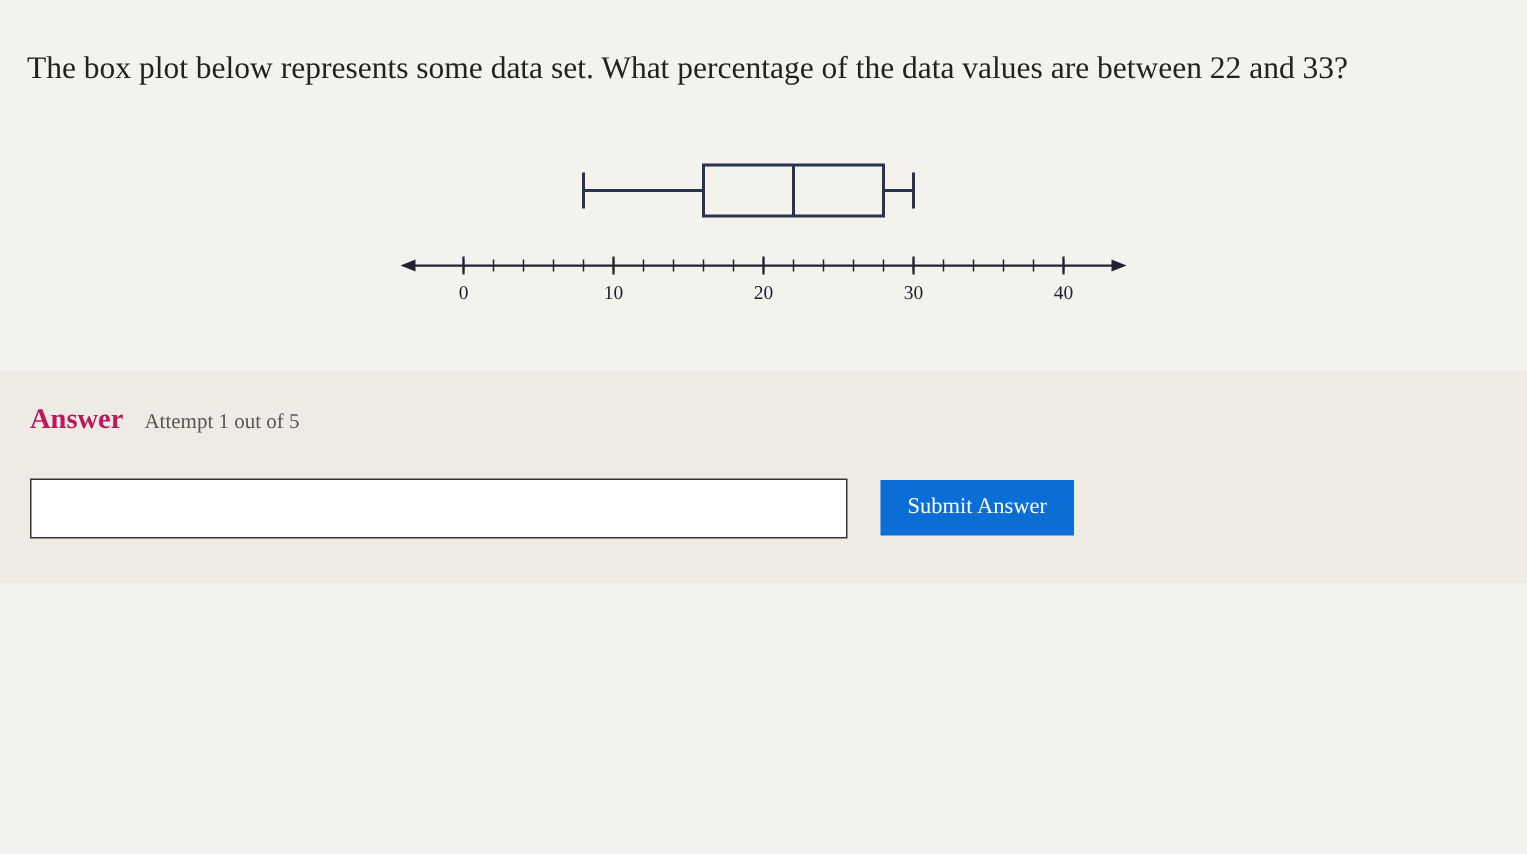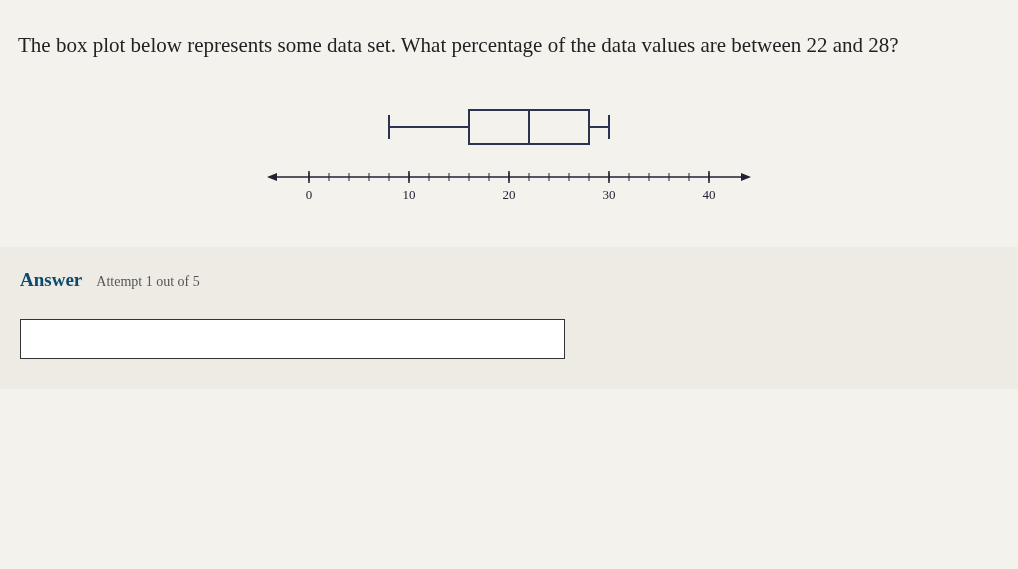--- a/index.html
+++ b/index.html
@@ -48,21 +48,21 @@
     }
     .answer-header {
       display: flex;
       align-items: baseline;
       gap: 14px;
       margin-bottom: 28px;
     }
     .answer-label {
       font-size: 19px;
       font-weight: bold;
-      color: #0c4a6e;
+      color: #be185d;
     }
     .attempt-text {
       font-size: 14px;
       color: #555;
     }
     .answer-row {
       display: flex;
       align-items: center;
       gap: 22px;
     }
@@ -82,21 +82,21 @@
       padding: 10px 18px;
       font-size: 15px;
       font-family: Georgia, serif;
       cursor: pointer;
     }
   </style>
 </head>
 <body>
 
 <div class="container">
-  <div class="question-text">The box plot below represents some data set. What percentage of the data values are between 22 and 28?</div>
+  <div class="question-text">The box plot below represents some data set. What percentage of the data values are between 22 and 33?</div>
 
   <div class="chart-area">
     <svg class="chart-svg" id="boxplot-svg" viewBox="0 0 520 120">
         <line x1="20" y1="85" x2="500" y2="85" stroke="#223" stroke-width="1.5"></line>
         <polygon points="18,85 28,81 28,89" fill="#223"></polygon>
         <polygon points="502,85 492,81 492,89" fill="#223"></polygon>
         <line x1="60" y1="81" x2="60" y2="89" stroke="#223" stroke-width="1"></line>
         <line x1="80" y1="81" x2="80" y2="89" stroke="#223" stroke-width="1"></line>
         <line x1="100" y1="81" x2="100" y2="89" stroke="#223" stroke-width="1"></line>
         <line x1="120" y1="81" x2="120" y2="89" stroke="#223" stroke-width="1"></line>
@@ -136,15 +136,16 @@
       </svg>
   </div>
 
   <div class="answer-section">
     <div class="answer-header">
       <span class="answer-label">Answer</span>
       <span class="attempt-text">Attempt 1 out of 5</span>
     </div>
     <div class="answer-row">
       <input type="text" class="answer-input" value="" style="">
+      <button class="submit-btn">Submit Answer</button>
     </div>
   </div>
 </div>
 
 </body></html>

